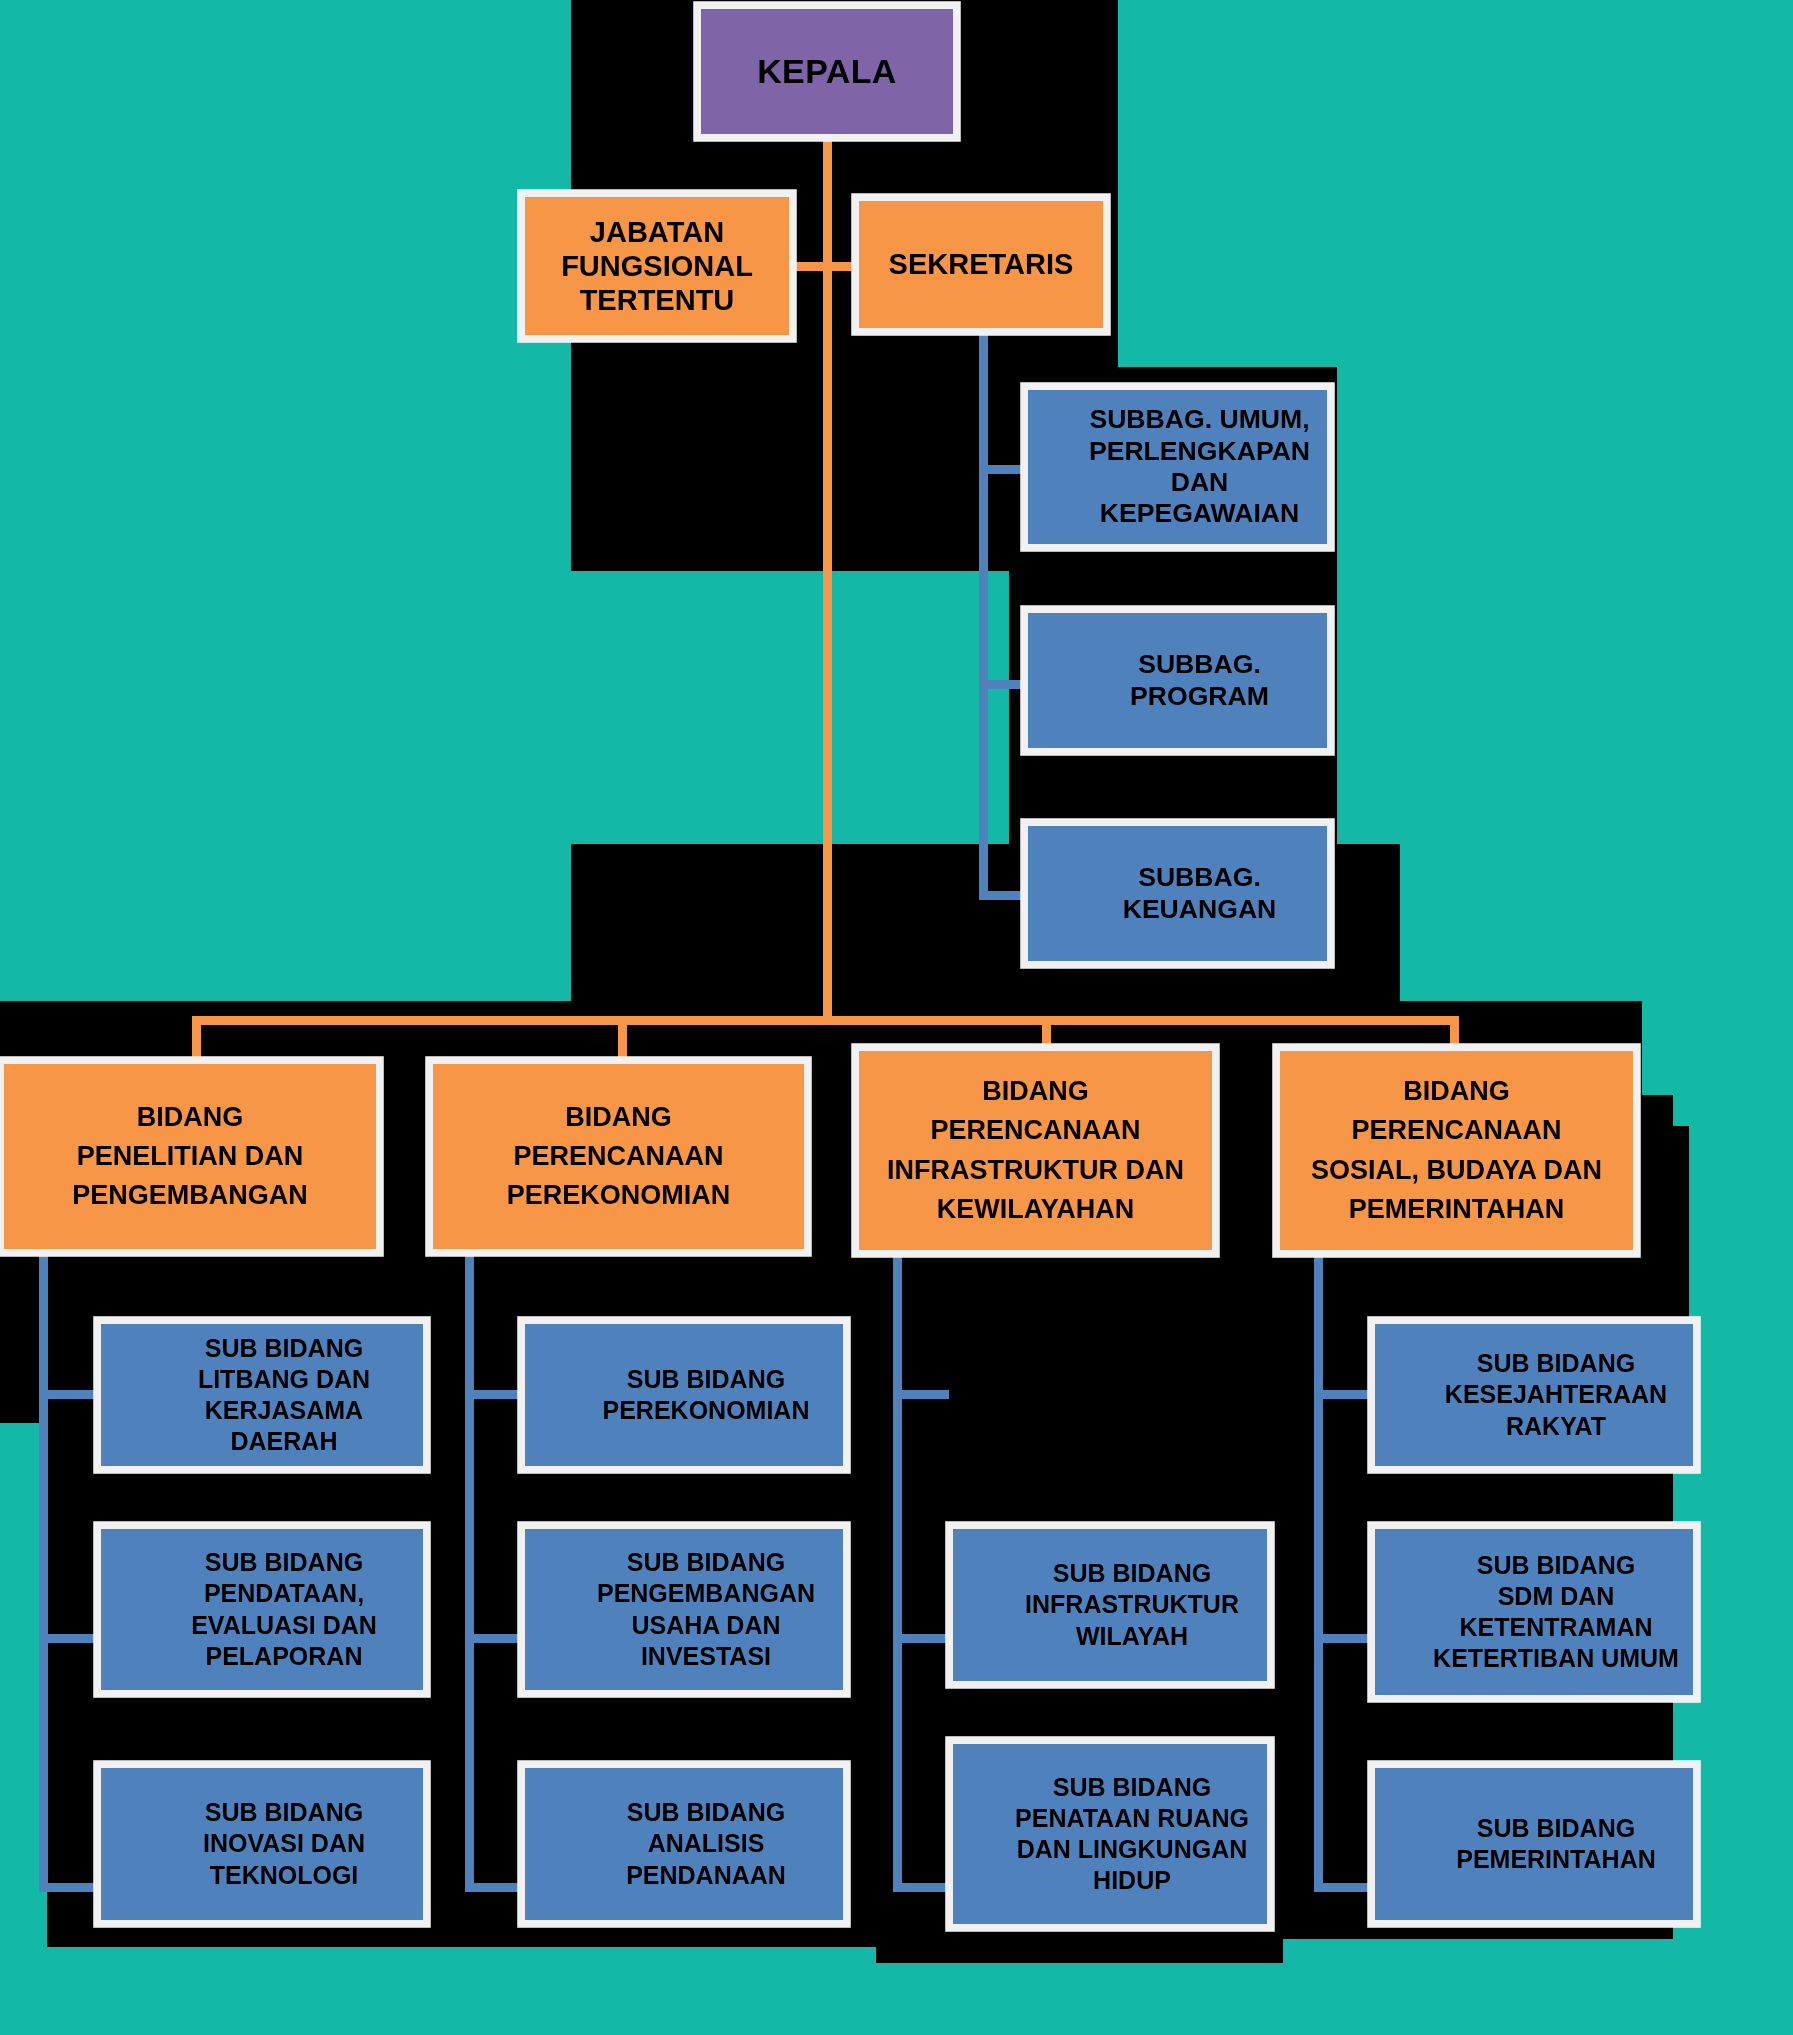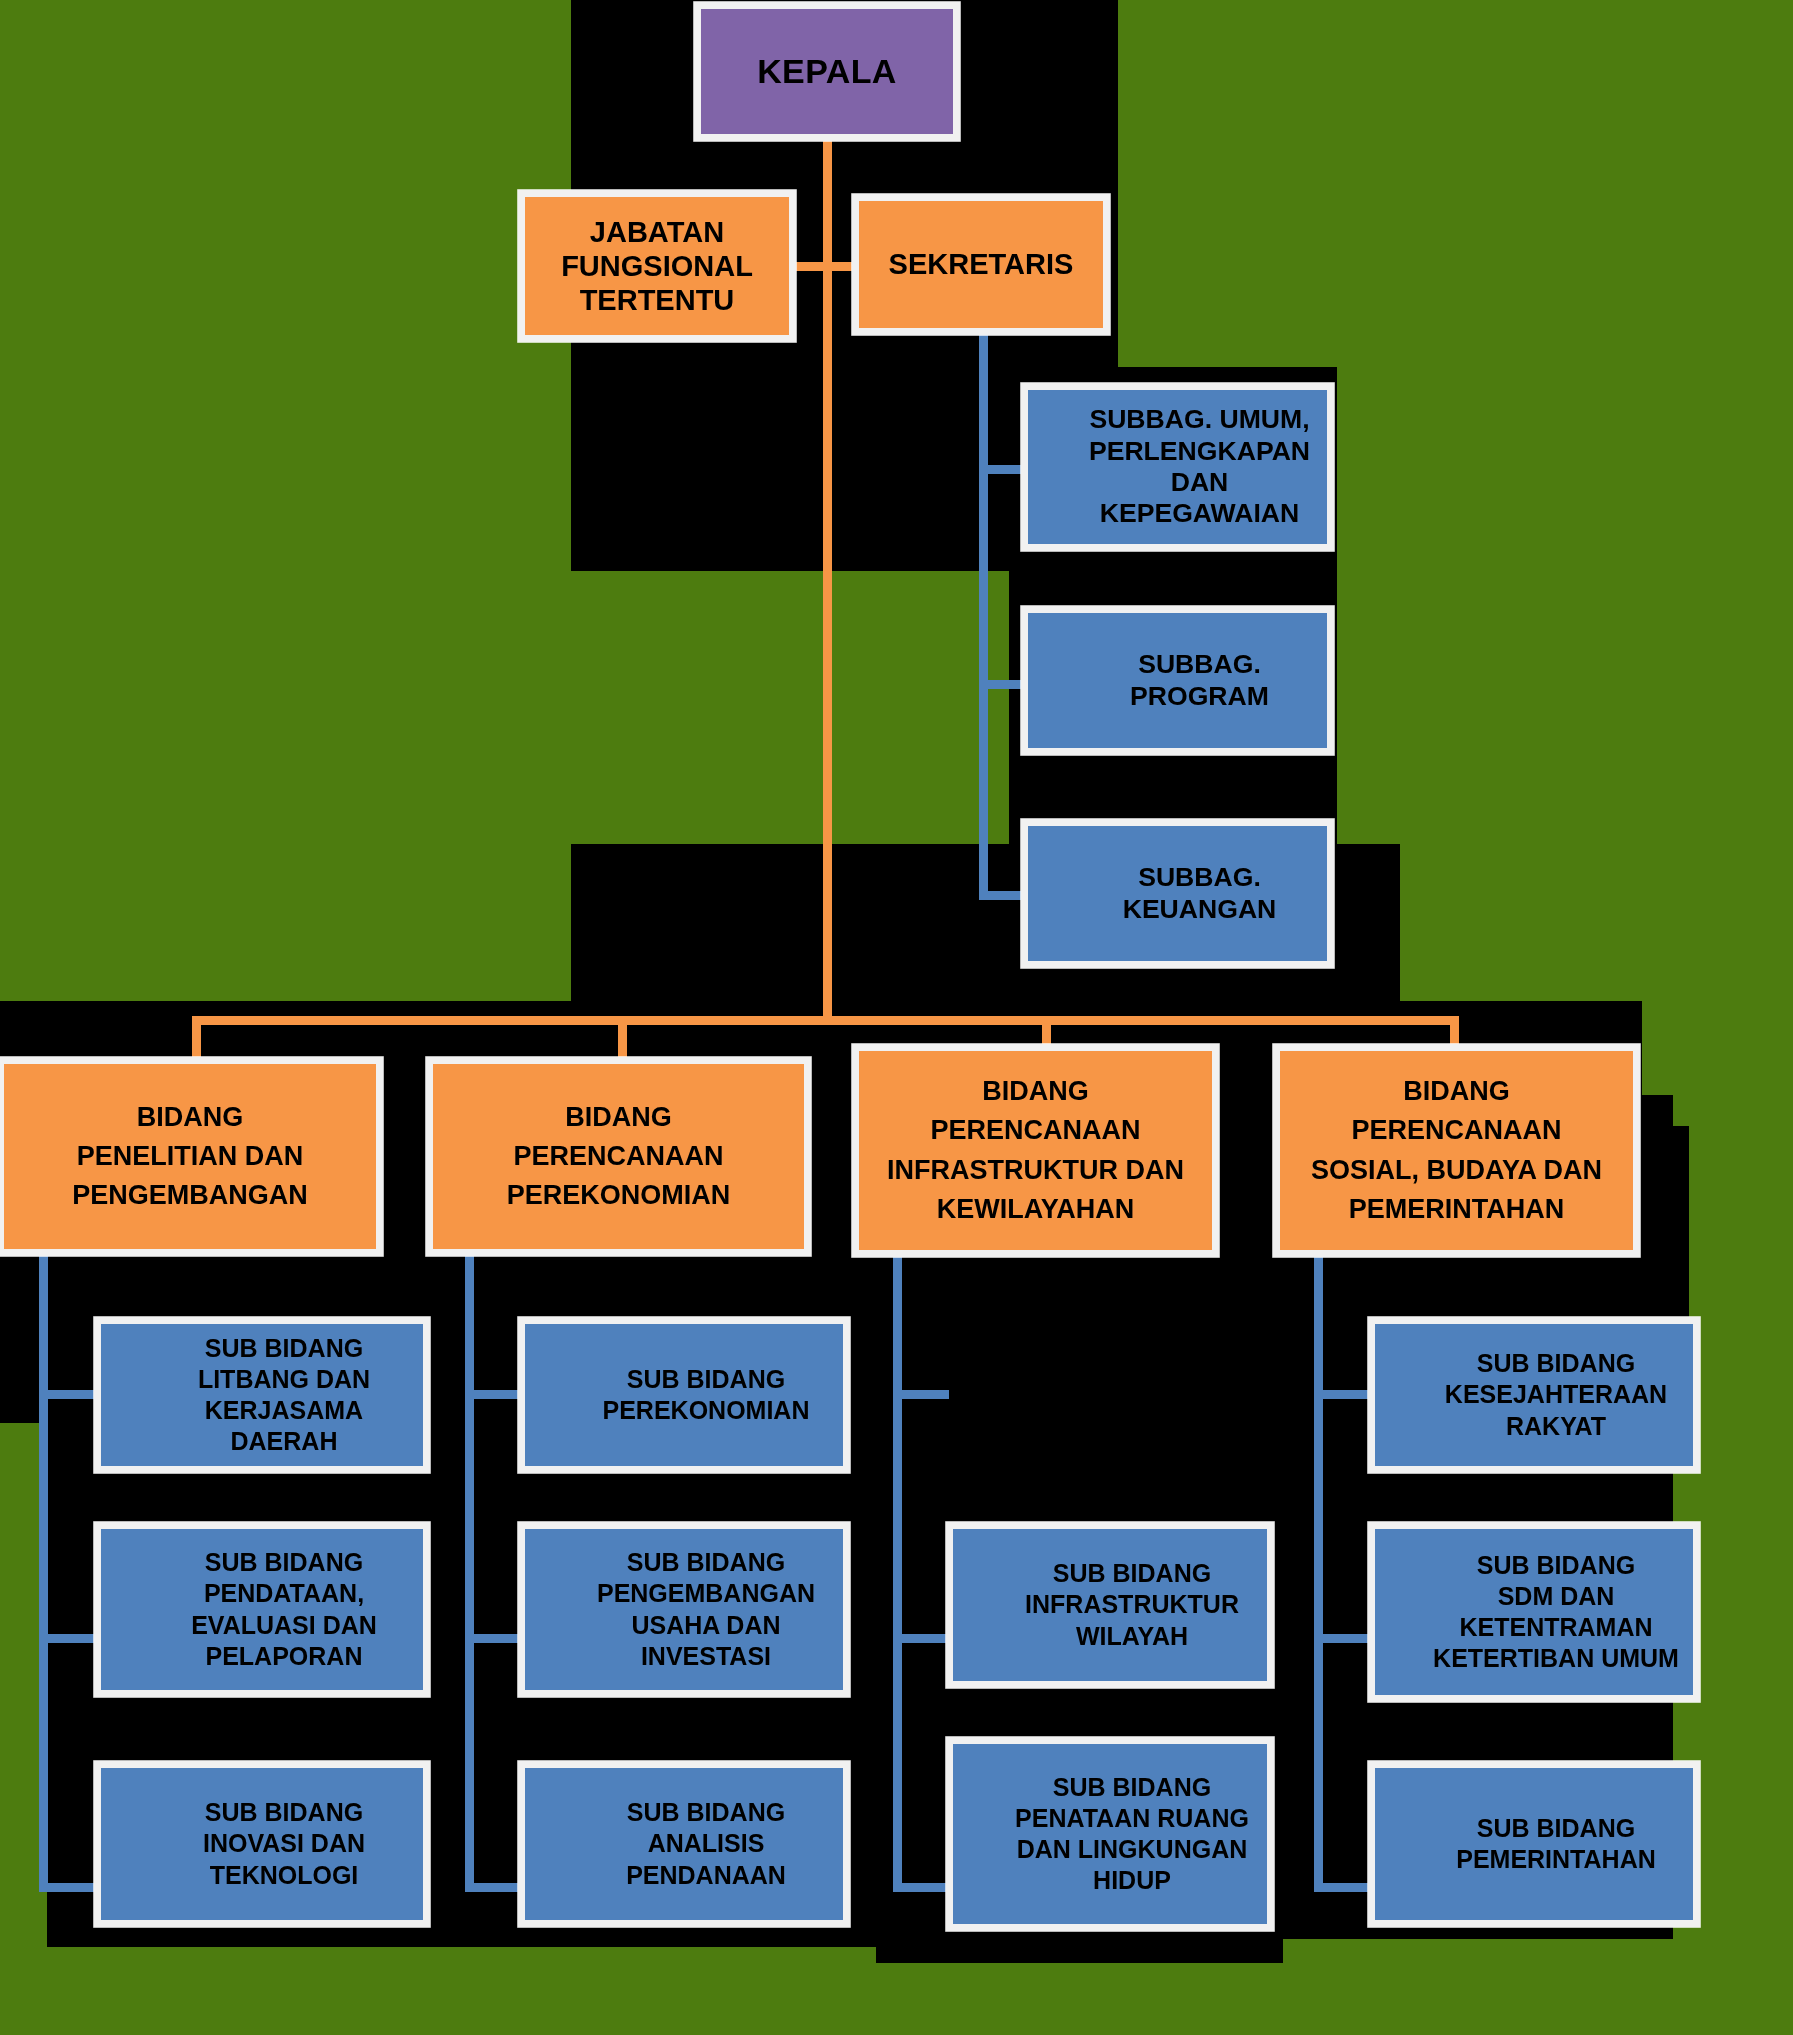--- a/index.html
+++ b/index.html
@@ -4,21 +4,21 @@
 <style>
   html, body {
     margin: 0;
     padding: 0;
     background: #ffffff;
   }
   #canvas {
     position: relative;
     width: 1794px;
     height: 2035px;
-    background: #4d7c0f;
+    background: #14b8a6;
     overflow: hidden;
     font-family: "Liberation Sans", sans-serif;
   }
   
   .blk {
     position: absolute;
     background: #000000;
     z-index: 1;
   }
   

